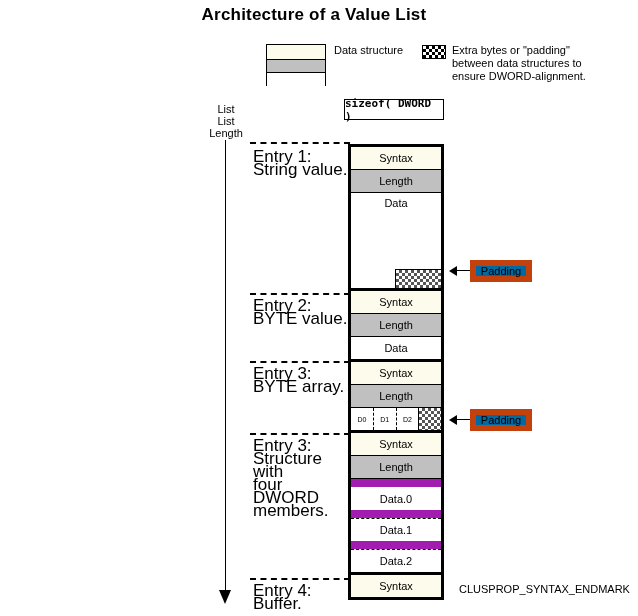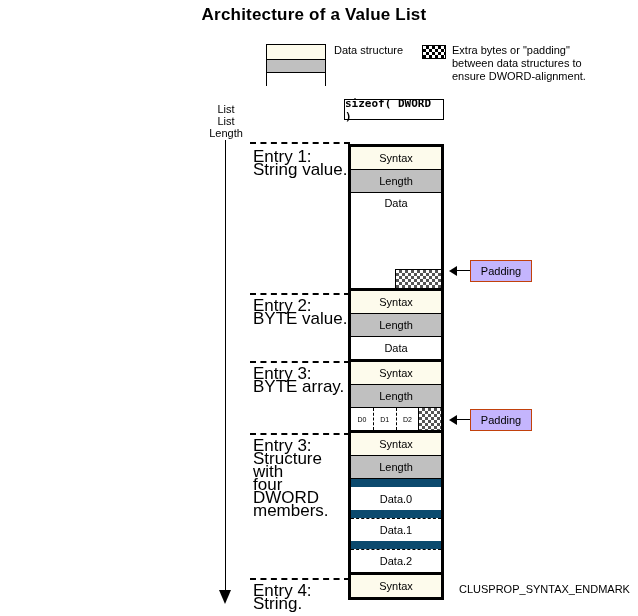--- a/index.html
+++ b/index.html
@@ -138,21 +138,21 @@
     left: 348px;
     top: 144px;
     width: 96px;
   }
   .entry-block {
     border-left: 3px solid #000;
     border-right: 3px solid #000;
     border-top: 3px solid #000;
     box-sizing: border-box;
     width: 96px;
-    background: #0c4a6e;
+    background: #a21caf;
   }
   .entry-block.last { border-bottom: 3px solid #000; }
 
   .field {
     box-sizing: border-box;
     display: flex;
     align-items: center;
     justify-content: center;
     font-size: 11px;
     position: relative;
@@ -226,23 +226,23 @@
     position: absolute;
     left: 250px;
     width: 100px;
     height: 0;
     border-top: 2px dashed #000;
   }
 
   
   .callout-box {
     position: absolute;
-    border: 1px solid #c2410c;
-    box-sizing: border-box;
-    background: #c4b5fd;
+    border: 6px solid #c2410c;
+    box-sizing: border-box;
+    background: #0369a1;
     width: 62px;
     height: 22px;
     display: flex;
     align-items: center;
     justify-content: center;
     font-size: 11px;
   }
   .callout-line {
     position: absolute;
     height: 1px;
@@ -319,21 +319,21 @@
 
 <div class="entry-label" style="top:439px;">
   <div>Entry 3:</div>
   <div>Structure with</div>
   <div>four DWORD</div>
   <div>members.</div>
 </div>
 
 <div class="entry-label" style="top:584px;">
   <div>Entry 4:</div>
-  <div>String.</div>
+  <div>Buffer.</div>
 </div>
 
 <div id="value-list-column">
 
   <div class="entry-block">
     <div class="field field-syntax">Syntax</div>
     <div class="field field-length">Length</div>
     <div class="field field-data h-tall">
       <span>Data</span>
       <div class="pad-inline"></div>

